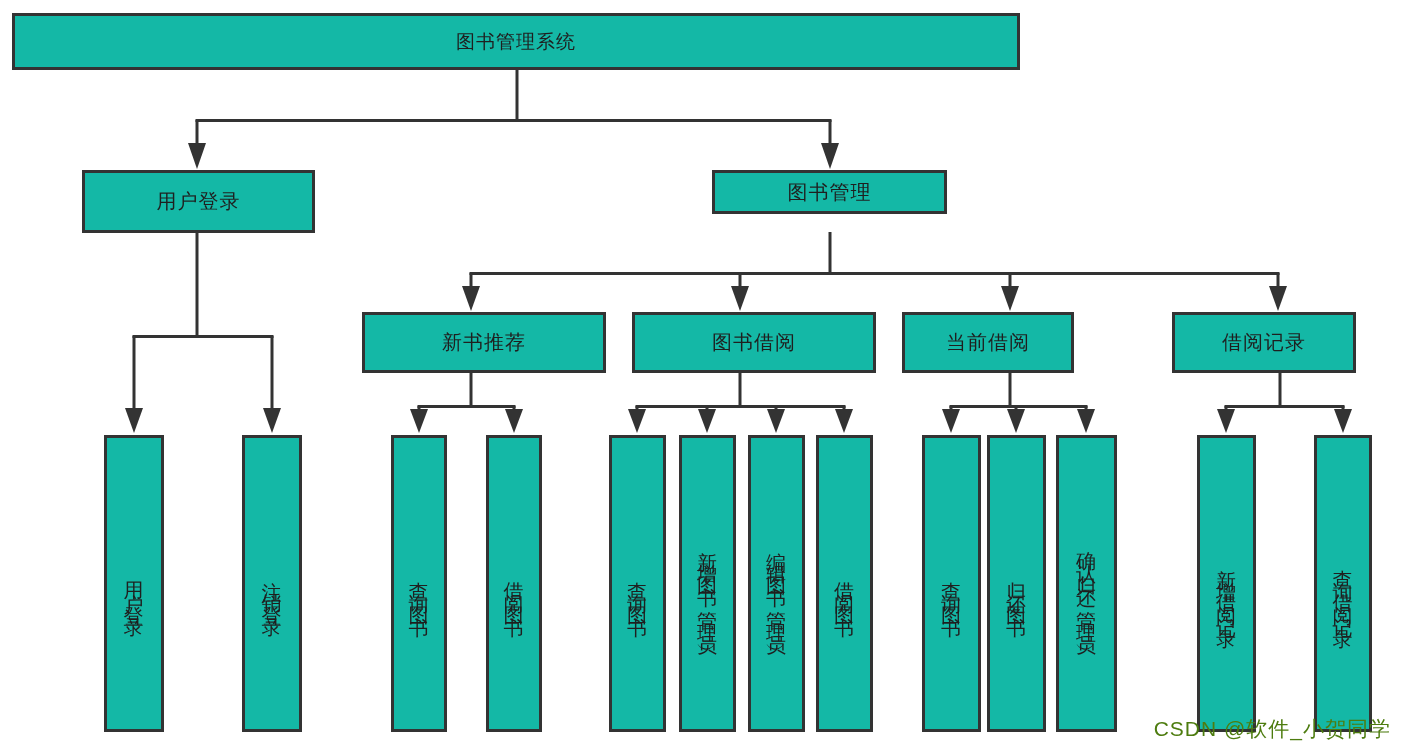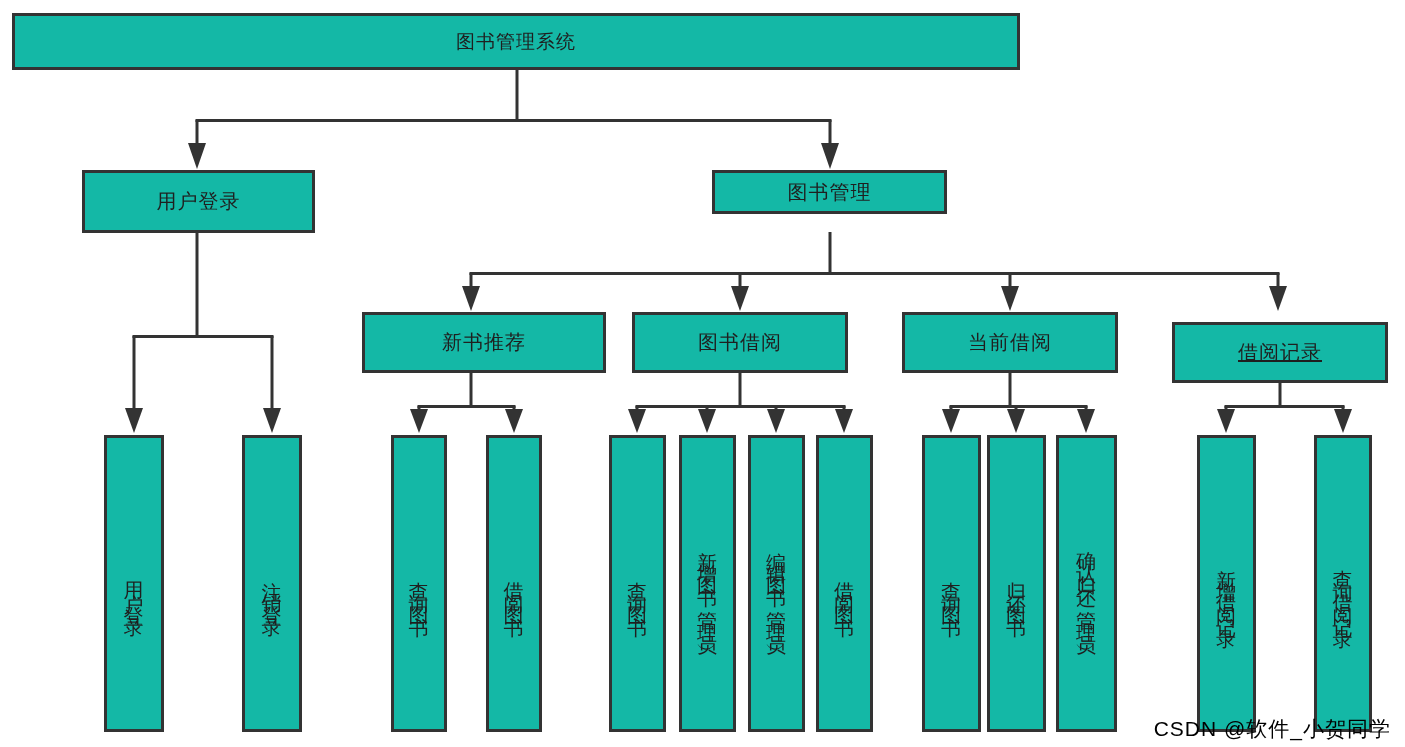--- a/index.html
+++ b/index.html
@@ -34,42 +34,42 @@
     font-size:20px;
     letter-spacing:12px;
     line-height:1;
     margin-bottom:-12px;
   }
   #b-root{left:12px;top:13px;width:1008px;height:57px;}
   #b-root .label{font-size:19px;}
   #b-l1a{left:82px;top:170px;width:233px;height:63px;}
   #b-l1b{left:712px;top:170px;width:235px;height:44px;}
   #b-l2a{left:362px;top:312px;width:244px;height:61px;}
-  #b-l2b{left:632px;top:312px;width:216px;height:61px;}
-  #b-l2c{left:902px;top:312px;width:216px;height:61px;}
-  #b-l2d{left:1172px;top:322px;width:216px;height:61px;text-decoration:underline;}
+  #b-l2b{left:632px;top:312px;width:244px;height:61px;}
+  #b-l2c{left:902px;top:312px;width:172px;height:61px;}
+  #b-l2d{left:1172px;top:312px;width:184px;height:61px;}
   #b-a1{left:104px;width:60px;}
   #b-a2{left:242px;width:60px;}
   #b-b1{left:391px;width:56px;}
   #b-b2{left:486px;width:56px;}
   #b-c1{left:609px;width:57px;}
   #b-c2{left:679px;width:57px;}
   #b-c3{left:748px;width:57px;}
   #b-c4{left:816px;width:57px;}
   #b-d1{left:922px;width:59px;}
   #b-d2{left:987px;width:59px;}
   #b-d3{left:1056px;width:61px;}
   #b-e1{left:1197px;width:59px;}
   #b-e2{left:1314px;width:58px;}
   #watermark{
     position:absolute;
     right:14px;bottom:4px;
     z-index:2;
     font-size:21px;
-    color:#000000;
+    color:#4d7c0f;
     letter-spacing:1px;
     white-space:nowrap;
   }
 </style>
 </head>
 <body>
 
 <div id="canvas">
 
   <svg id="connectors" width="1405" height="747" viewBox="0 0 1405 747">

